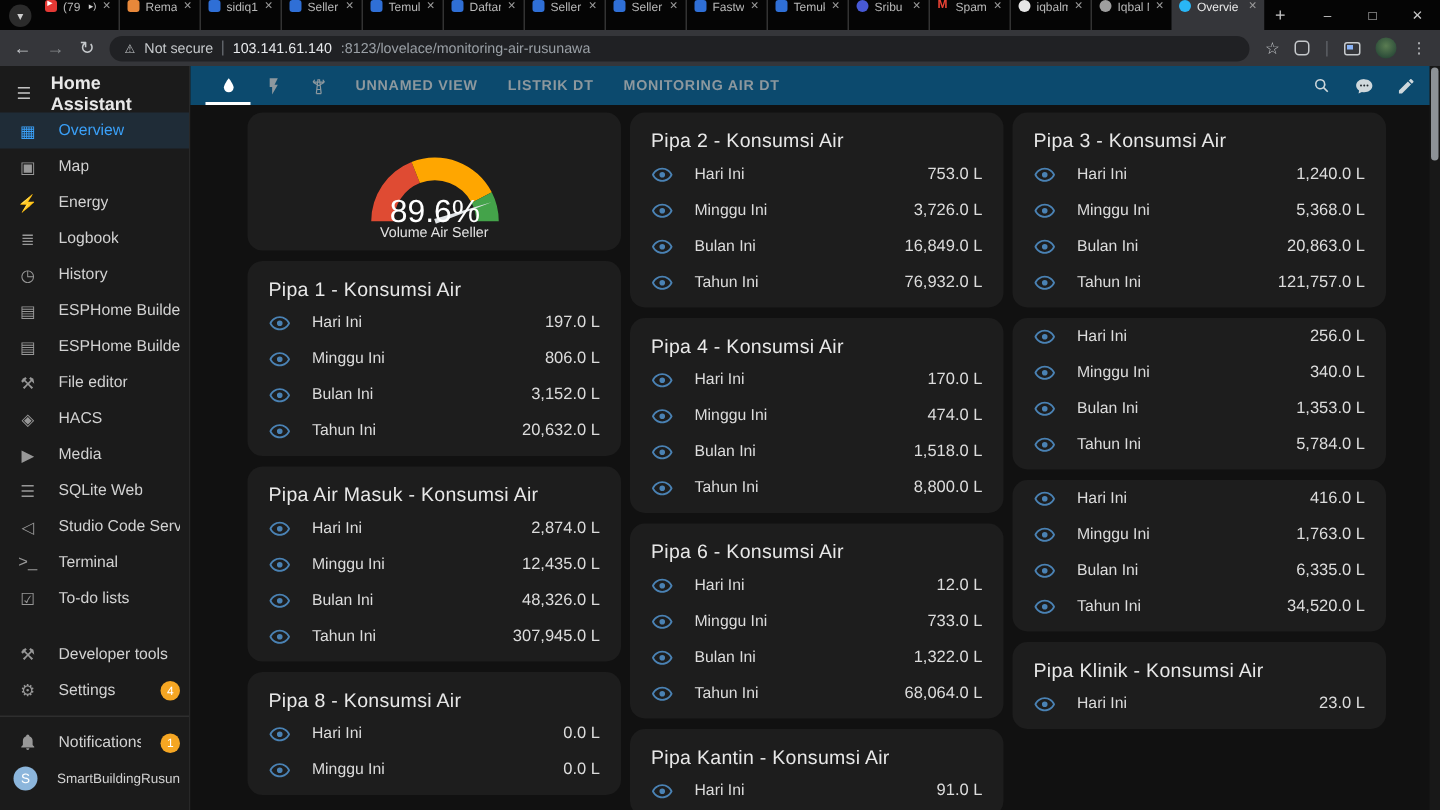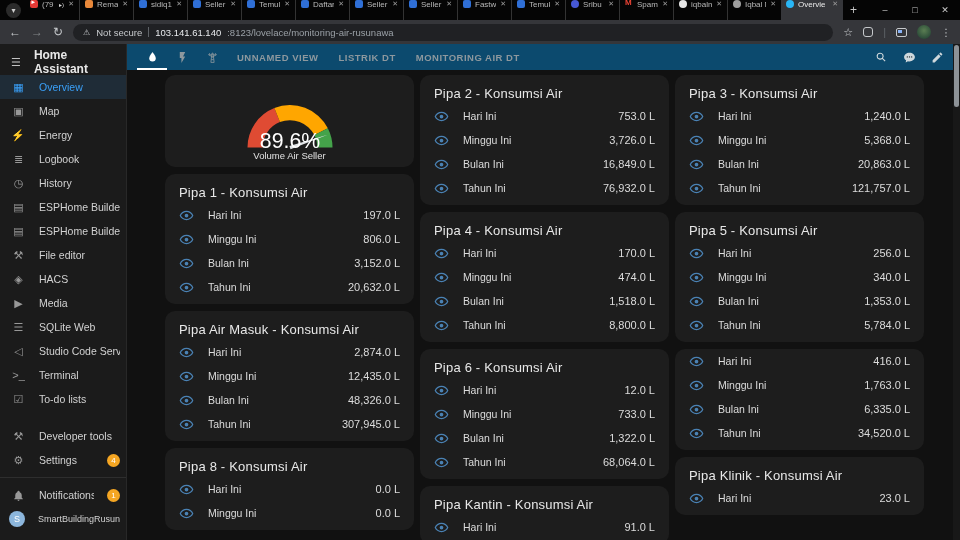--- a/index.html
+++ b/index.html
@@ -647,21 +647,20 @@
       <svg viewBox="0 0 24 24">
                       <path fill="currentColor" d="M12 9a3 3 0 1 1 0 6 3 3 0 0 1 0-6m0-4.5c5 0 9.27 3.11 11 7.5-1.73 4.39-6 7.5-11 7.5S2.73 16.39 1 12c1.73-4.39 6-7.5 11-7.5m0 2C8.2 6.5 4.83 8.63 3.18 12 4.83 15.37 8.2 17.5 12 17.5s7.17-2.13 8.82-5.5C19.17 8.63 15.8 6.5 12 6.5z"></path>
                     </svg>
     </span>
     <span class="lbl">Tahun Ini</span>
     <span class="val">121,757.0 L</span>
   </div>
               </div>
   </div>
             <div class="card entities">
-    <div class="card-title">Pipa 5 - Konsumsi Air</div>
     <div class="rows">
                 <div class="erow">
     <span class="eye">
       <svg viewBox="0 0 24 24">
                       <path fill="currentColor" d="M12 9a3 3 0 1 1 0 6 3 3 0 0 1 0-6m0-4.5c5 0 9.27 3.11 11 7.5-1.73 4.39-6 7.5-11 7.5S2.73 16.39 1 12c1.73-4.39 6-7.5 11-7.5m0 2C8.2 6.5 4.83 8.63 3.18 12 4.83 15.37 8.2 17.5 12 17.5s7.17-2.13 8.82-5.5C19.17 8.63 15.8 6.5 12 6.5z"></path>
                     </svg>
     </span>
     <span class="lbl">Hari Ini</span>
     <span class="val">256.0 L</span>
   </div>

